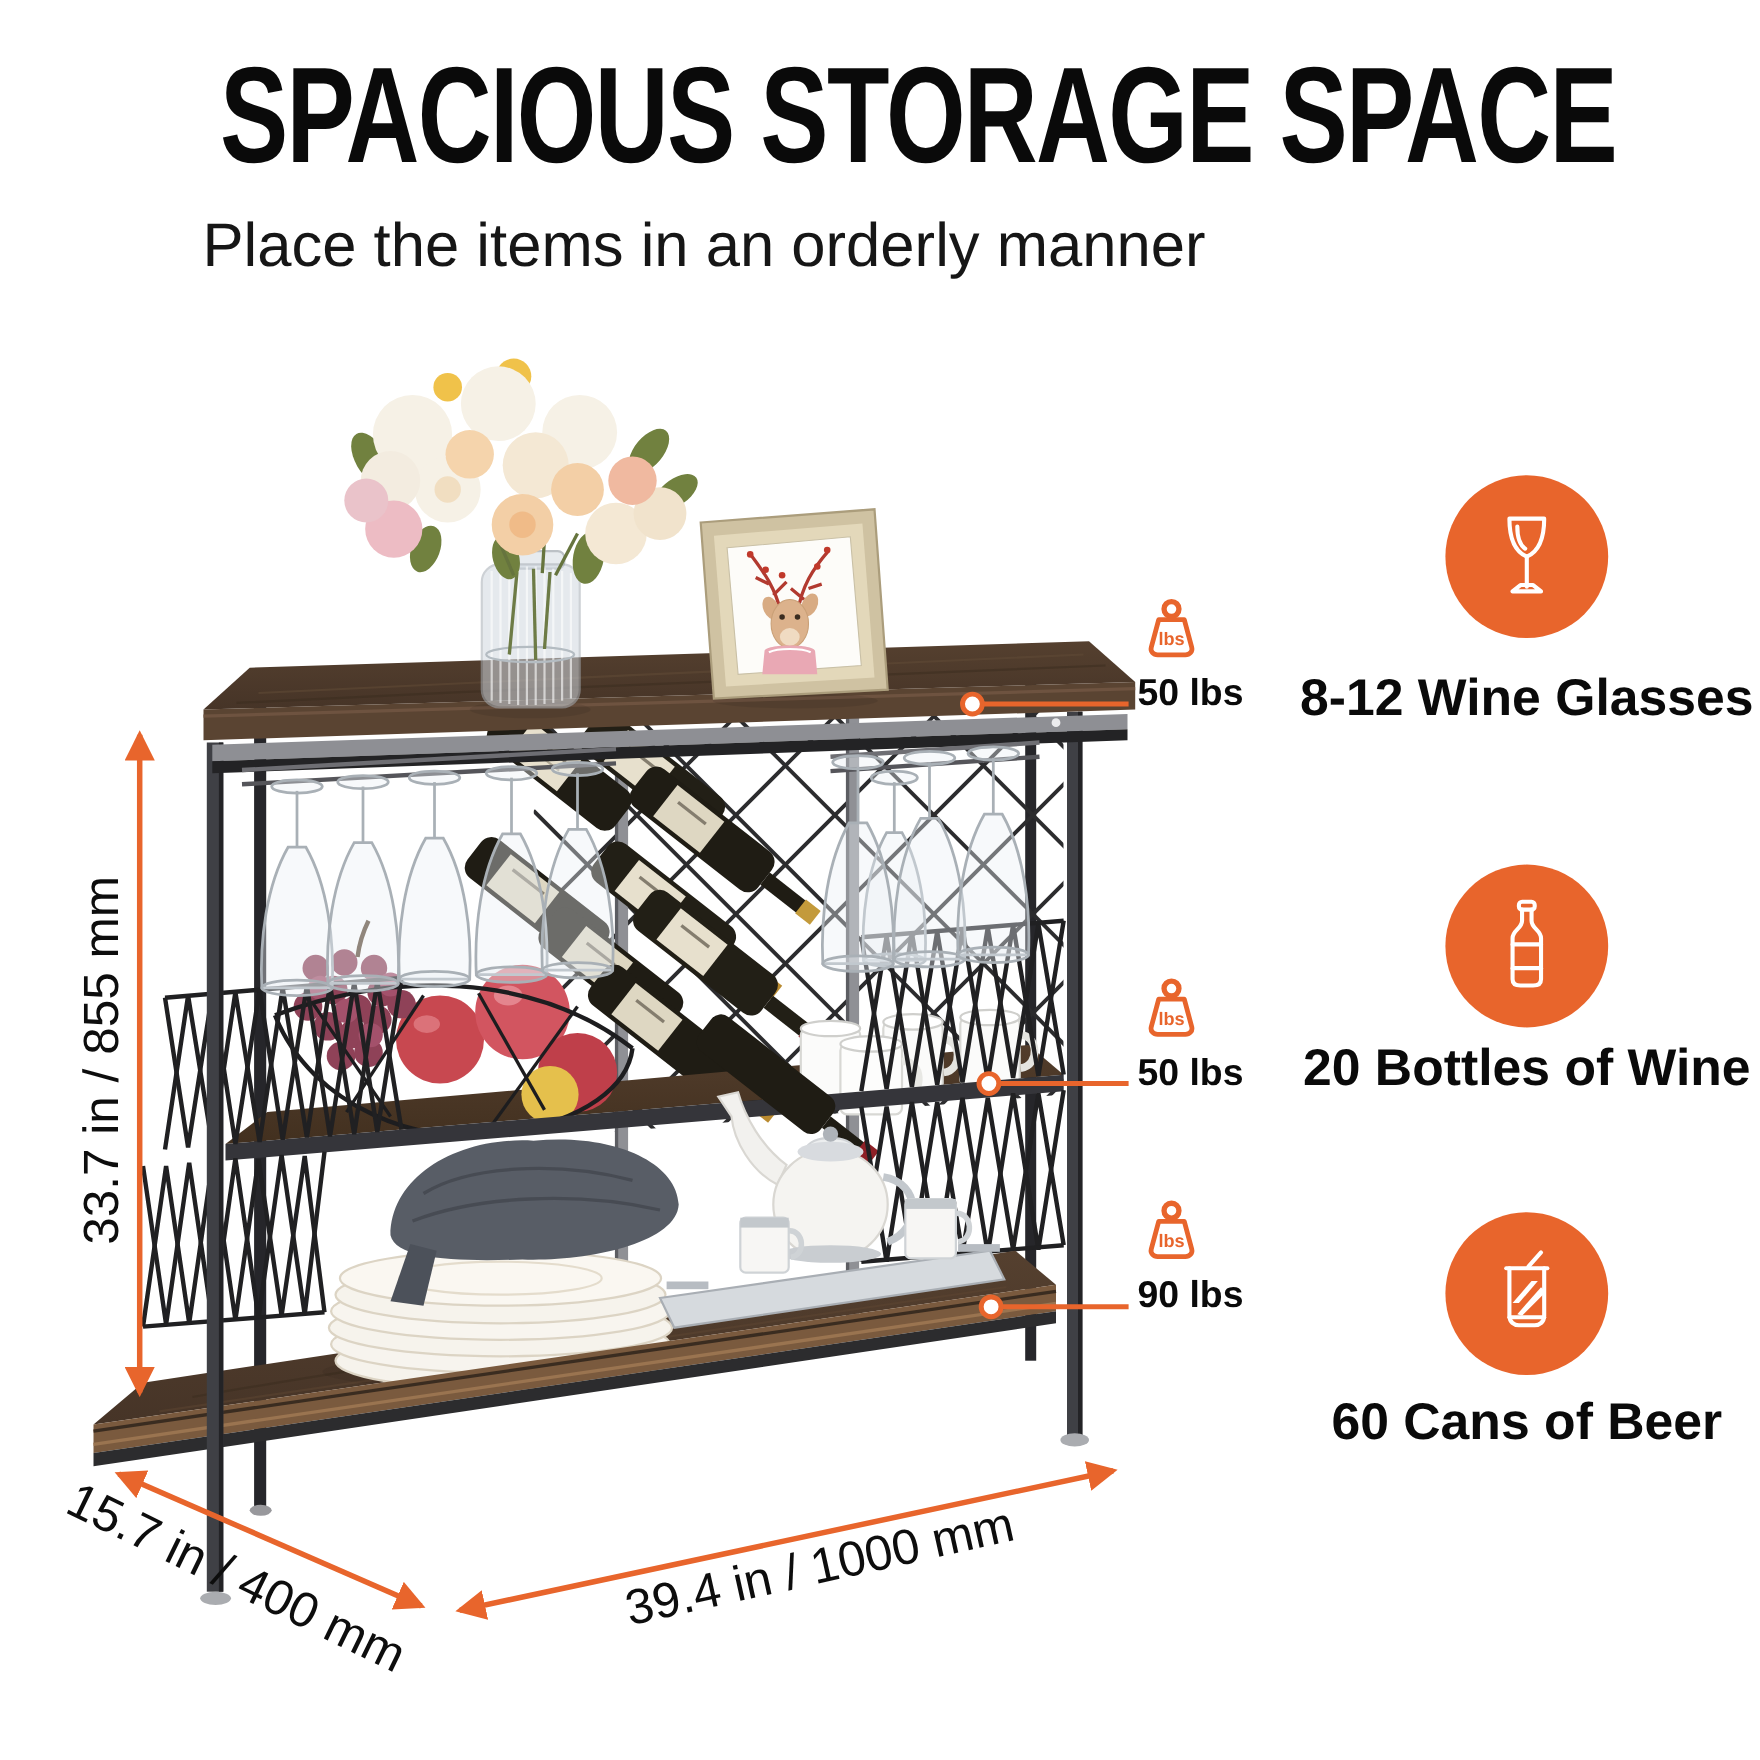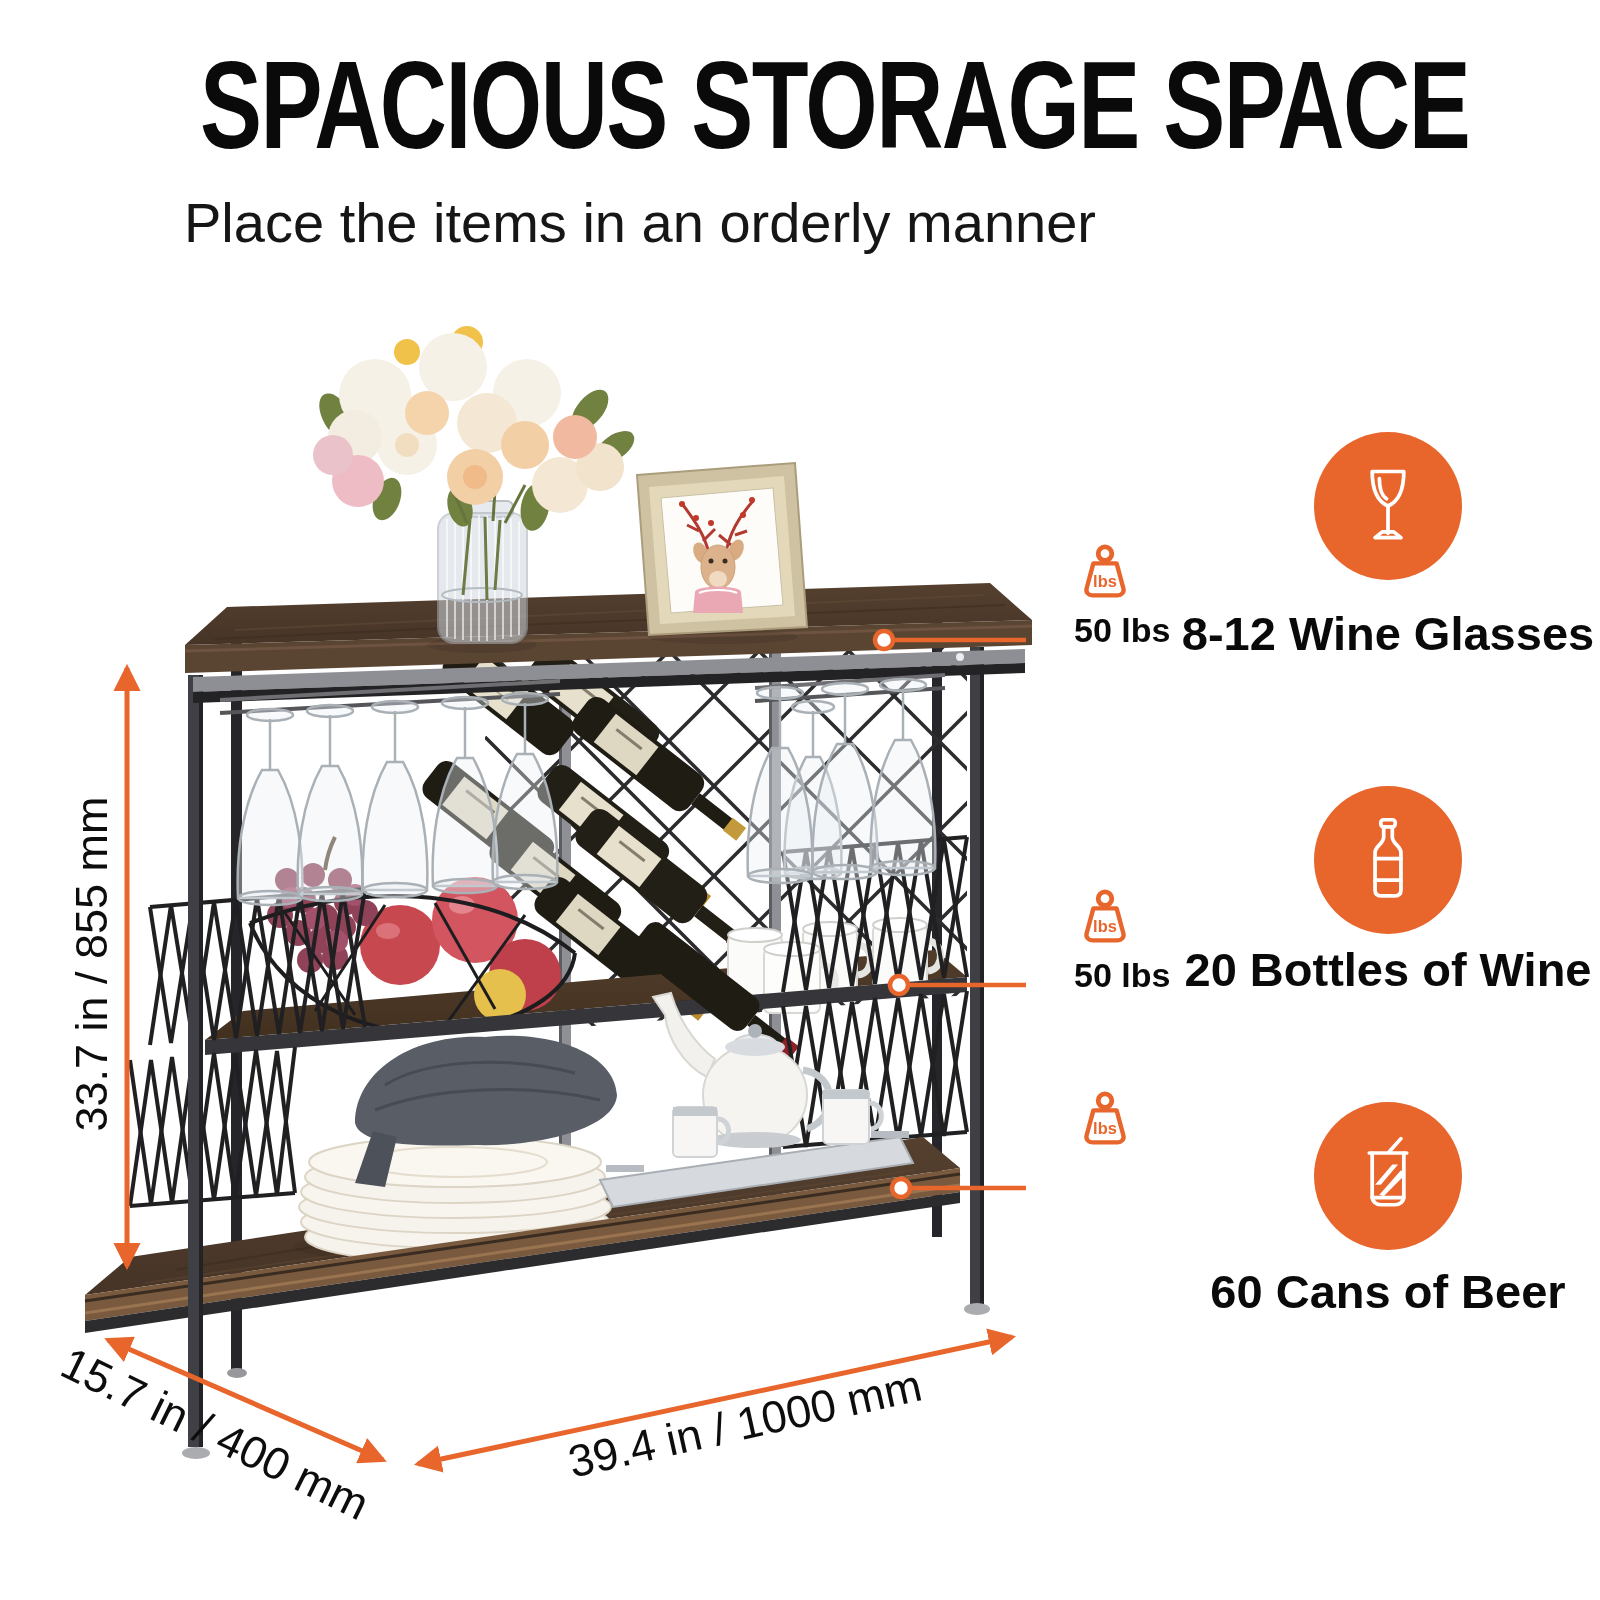--- a/index.html
+++ b/index.html
@@ -18,21 +18,21 @@
     font-size:56px;font-weight:400;color:#161616;white-space:nowrap;
   }
   
   .dim-label{
     position:absolute;font-size:45px;color:#0d0d0d;white-space:nowrap;text-align:center;
   }
   .dim-height{left:-238px;top:938px;width:660px;transform:rotate(-90deg);transform-origin:center;}
   .dim-depth{left:-15px;top:1408px;width:460px;transform:rotate(26deg);transform-origin:center;}
   .dim-width{left:425px;top:1398px;width:640px;transform:rotate(-12.5deg);transform-origin:center;}
   
-  .wcall{position:absolute;width:220px;margin-left:40px;}
+  .wcall{position:absolute;width:220px;}
   .wcall .badge{display:block;}
   .wcall .wlabel{font-size:34px;font-weight:bold;color:#0a0a0a;margin-top:6px;white-space:nowrap;}
   .wcall-top{left:1034px;top:543px;}
   .wcall-mid{left:1034px;top:888px;}
   .wcall-bot{left:1034px;top:1090px;}
   
   .feature-circle{
     position:absolute;width:148px;height:148px;border-radius:50%;
     background:#E8652C;display:flex;align-items:center;justify-content:center;
   }
@@ -505,20 +505,21 @@
       <text x="32" y="45" text-anchor="middle" font-family="Liberation Sans, sans-serif" font-size="17" font-weight="bold" fill="#E8652C">lbs</text>
     </svg>
     <div class="wlabel">50 lbs</div>
   </div>
   <div class="wcall wcall-bot">
     <svg class="badge" width="62" height="62" viewBox="0 0 64 64">
       <circle cx="32" cy="11" r="7" fill="none" stroke="#E8652C" stroke-width="5"></circle>
       <path d="M20 21 H44 L51 47 C52 51 49 54 45 54 H19 C15 54 12 51 13 47 Z" fill="#ffffff" stroke="#E8652C" stroke-width="4.5" stroke-linejoin="round"></path>
       <text x="32" y="45" text-anchor="middle" font-family="Liberation Sans, sans-serif" font-size="17" font-weight="bold" fill="#E8652C">lbs</text>
     </svg>
+    <div class="wlabel">90 lbs</div>
   </div>
 
   <div class="feature-circle fc1">
     <svg width="92" height="92" viewBox="0 0 64 64" fill="none" stroke="#ffffff" stroke-width="2.6" stroke-linecap="round" stroke-linejoin="round">
       <path d="M21 8 H43 C43 21 39 29 32 32 C25 29 21 21 21 8 Z"></path>
       <path d="M26 13 C26 20 28 25 31 27"></path>
       <line x1="32" y1="32" x2="32" y2="51"></line>
       <path d="M23 54 H41 L36 50 H28 Z"></path>
     </svg>
   </div>

